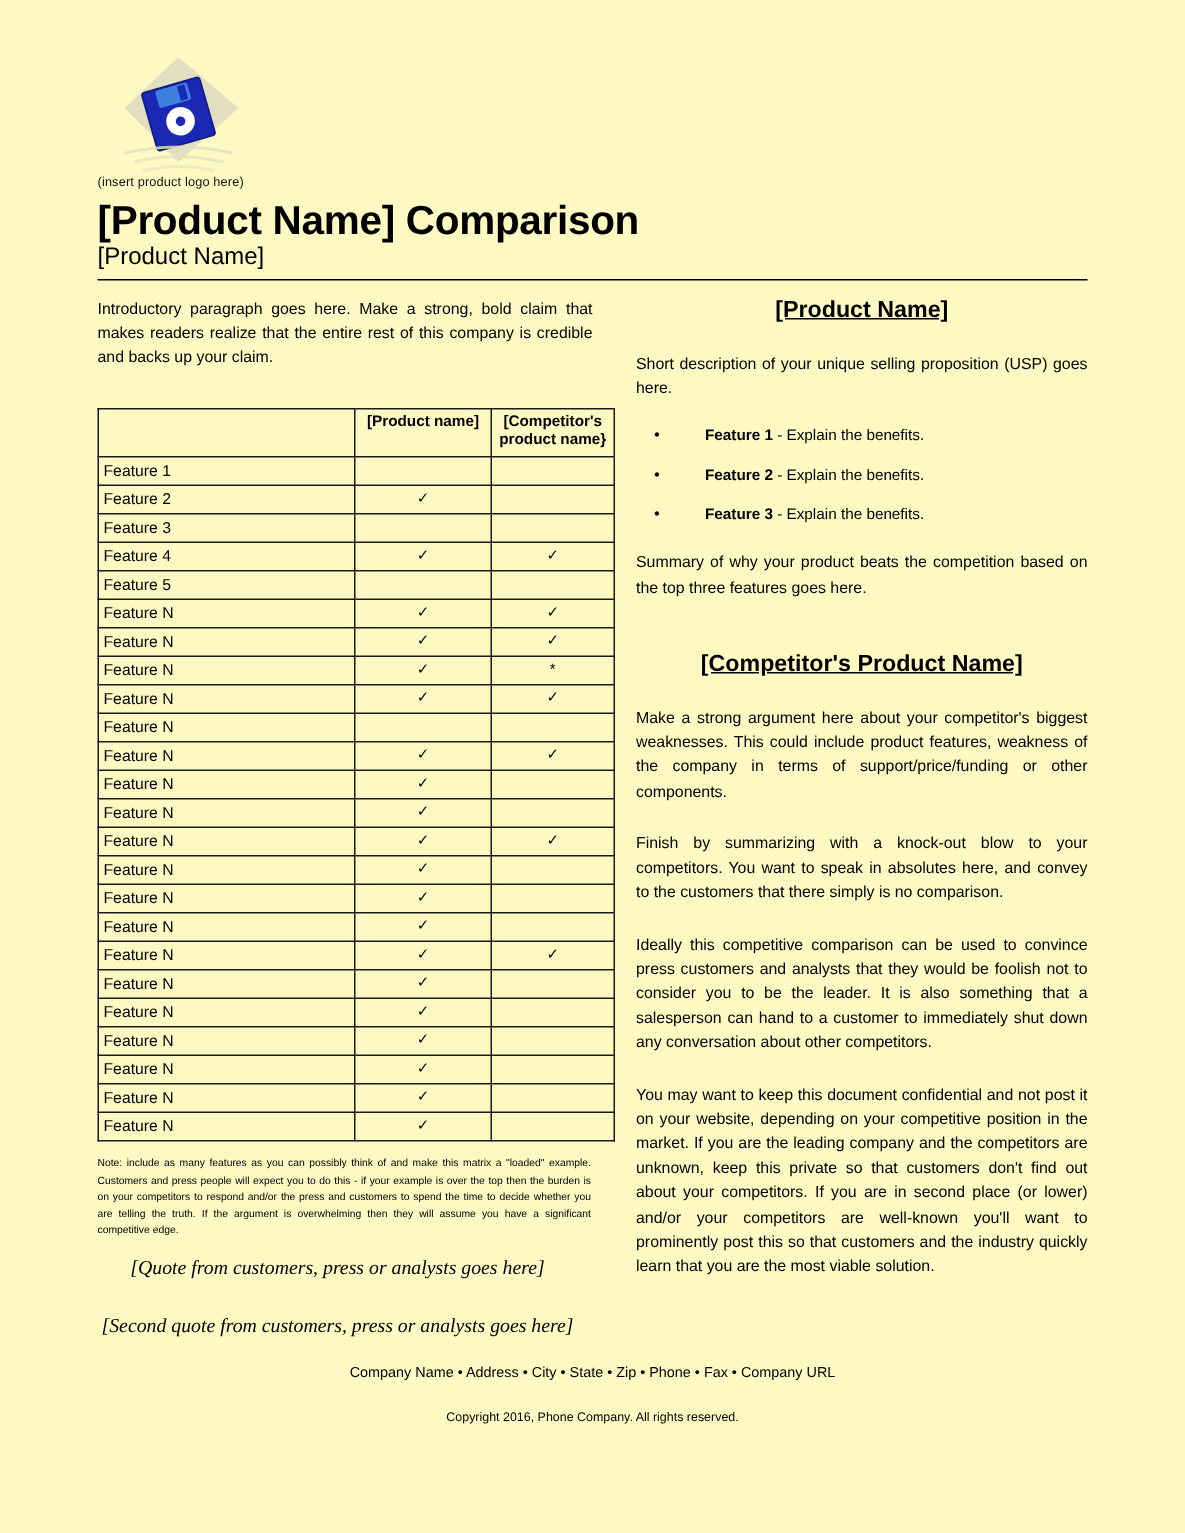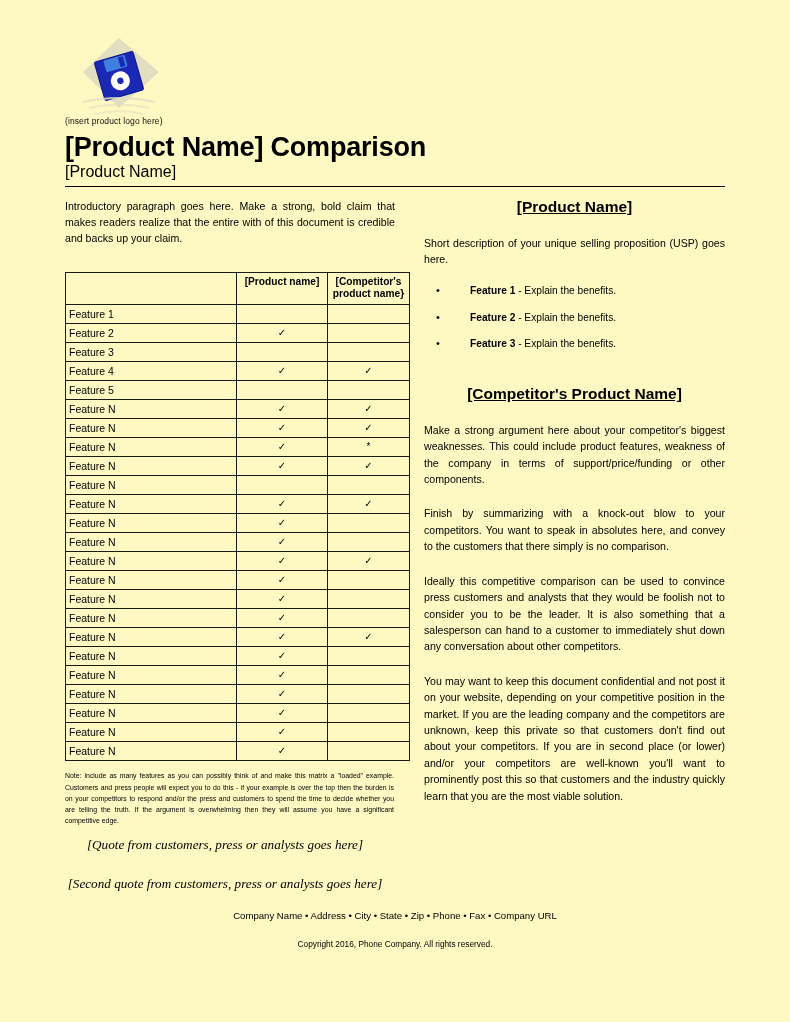--- a/index.html
+++ b/index.html
@@ -234,21 +234,21 @@
 
     <div class="doc-title">[Product Name] Comparison</div>
 
     <div class="doc-subtitle">[Product Name]</div>
 
     <hr class="header-rule">
   </div>
 
   <div class="col-left">
 
-    <p class="intro">Introductory paragraph goes here. Make a strong, bold claim that makes readers realize that the entire with of this document is credible and backs up your claim.</p>
+    <p class="intro">Introductory paragraph goes here. Make a strong, bold claim that makes readers realize that the entire rest of this company is credible and backs up your claim.</p>
 
     <table class="cmp-table">
       <thead>
         <tr>
           <th class="th-blank"></th>
           <th class="th-prod">[Product name]</th>
           <th class="th-comp">[Competitor's product name}</th>
         </tr>
       </thead>
       <tbody>
@@ -387,20 +387,21 @@
     <div class="sec-head">[Product Name]</div>
 
     <p class="rpara">Short description of your unique selling proposition (USP) goes here.</p>
 
     <ul class="bullets">
         <li><b>Feature 1</b><span> - Explain the benefits.</span></li>
         <li><b>Feature 2</b><span> - Explain the benefits.</span></li>
         <li><b>Feature 3</b><span> - Explain the benefits.</span></li>
       </ul>
 
+    <p class="rpara rpara-tight">Summary of why your product beats the competition based on the top three features goes here.</p>
 
     <div class="sec-head sec-head-2">[Competitor's Product Name]</div>
 
     <p class="rpara">Make a strong argument here about your competitor's biggest weaknesses. This could include product features, weakness of the company in terms of support/price/funding or other components.</p>
 
     <p class="rpara">Finish by summarizing with a knock-out blow to your competitors. You want to speak in absolutes here, and convey to the customers that there simply is no comparison.</p>
 
     <p class="rpara">Ideally this competitive comparison can be used to convince press customers and analysts that they would be foolish not to consider you to be the leader. It is also something that a salesperson can hand to a customer to immediately shut down any conversation about other competitors.</p>
 
     <p class="rpara">You may want to keep this document confidential and not post it on your website, depending on your competitive position in the market. If you are the leading company and the competitors are unknown, keep this private so that customers don't find out about your competitors. If you are in second place (or lower) and/or your competitors are well-known you'll want to prominently post this so that customers and the industry quickly learn that you are the most viable solution.</p>

